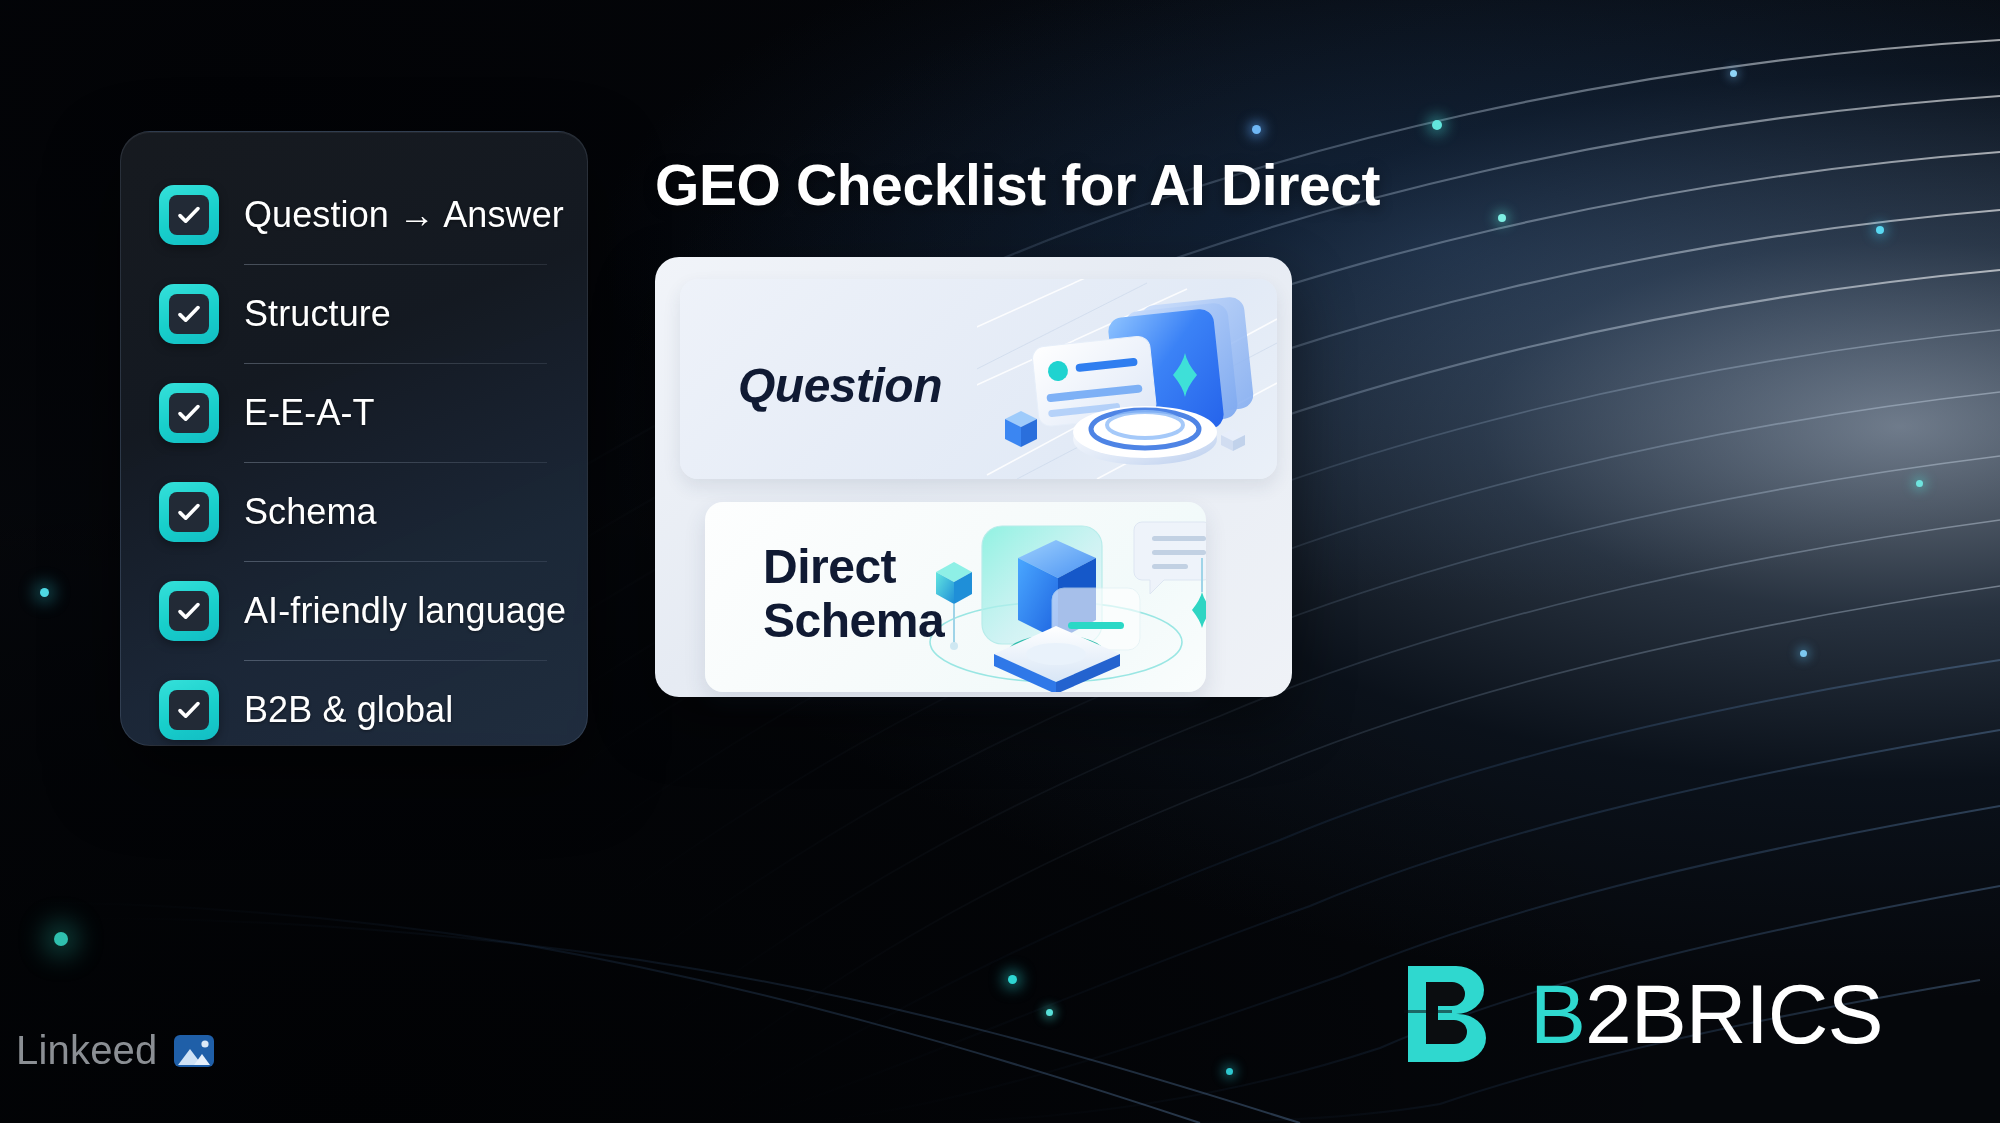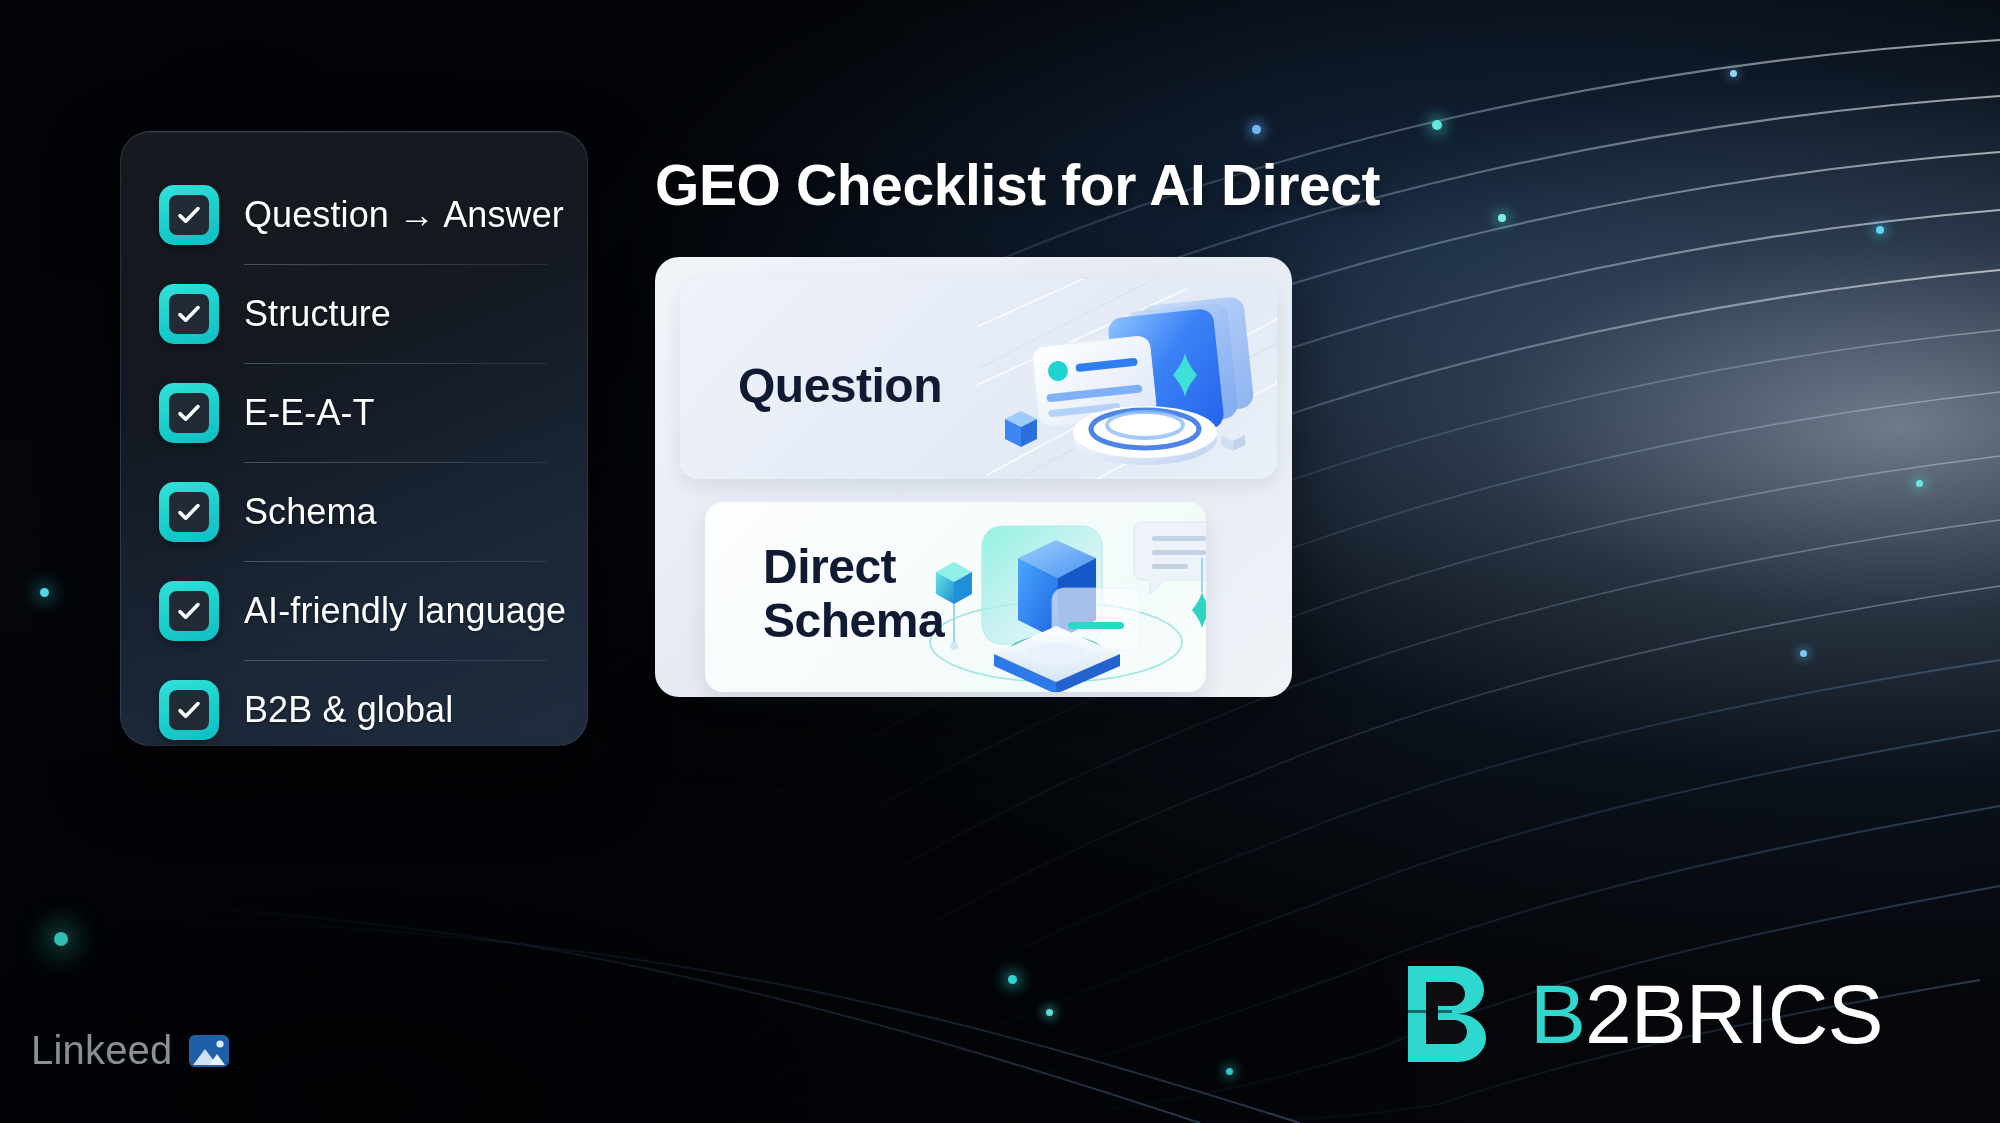--- a/index.html
+++ b/index.html
@@ -64,21 +64,21 @@
   
   .cards { position:absolute; left:655px; top:257px; width:637px; height:440px;
     border-radius:24px;
     background:linear-gradient(140deg,#f1f4f9 0%,#e6ebf3 45%,#eff2f7 100%);
     box-shadow:0 26px 60px rgba(0,0,0,.45);
     padding:22px 0 0 25px; }
 
   .card { position:relative; border-radius:18px; overflow:hidden; }
   .card.q { width:597px; height:200px; margin-left:0;
     background:linear-gradient(135deg,#eef2f9 0%,#e7edf7 40%,#e2eaf6 70%,#eaf0f8 100%);
-    box-shadow:0 8px 18px rgba(40,60,90,.10); }
+    box-shadow:0 8px 18px rgba(40,60,90,.10);font-style:italic; }
   .card.a { width:501px; height:190px; margin-top:23px; margin-left:25px;
     background:linear-gradient(135deg,#fdfefe 0%,#f7fbfb 45%,#f2fafa 75%,#fafdfd 100%);
     box-shadow:0 10px 22px rgba(40,60,90,.12); }
 
   .card-title { position:absolute; left:58px; font-size:48px; font-weight:bold;
     color:#101a33; letter-spacing:-.5px; line-height:1.12; }
   .card.q .card-title { top:80px; }
   .card.a .card-title { top:38px; }
 
   .illo { position:absolute; right:0; top:0; bottom:0; width:300px; }
@@ -86,21 +86,21 @@
 
   
   .brand { position:absolute; left:1400px; top:962px; display:flex; align-items:center; }
   .brand-mark { width:104px; height:104px; flex:0 0 104px; }
   .brand-text { margin-left:26px; font-size:84px; font-weight:normal; letter-spacing:-1px;
     line-height:1; white-space:nowrap; }
   .brand-text .t { color:#2fd8cf; }
   .brand-text .w { color:#ffffff; }
 
   
-  .watermark { position:absolute; left:31px; top:1028px; display:flex; align-items:center; }
+  .watermark { position:absolute; left:16px; top:1028px; display:flex; align-items:center; }
   .wm-text { font-size:40px; color:#8b8f94; letter-spacing:.2px; }
   .wm-icon { width:44px; height:44px; margin-left:14px; }
 </style>
 </head>
 <body>
 
 <div class="canvas">
 
   <div class="bg-base"></div>
   <div class="bg-glow"></div>

